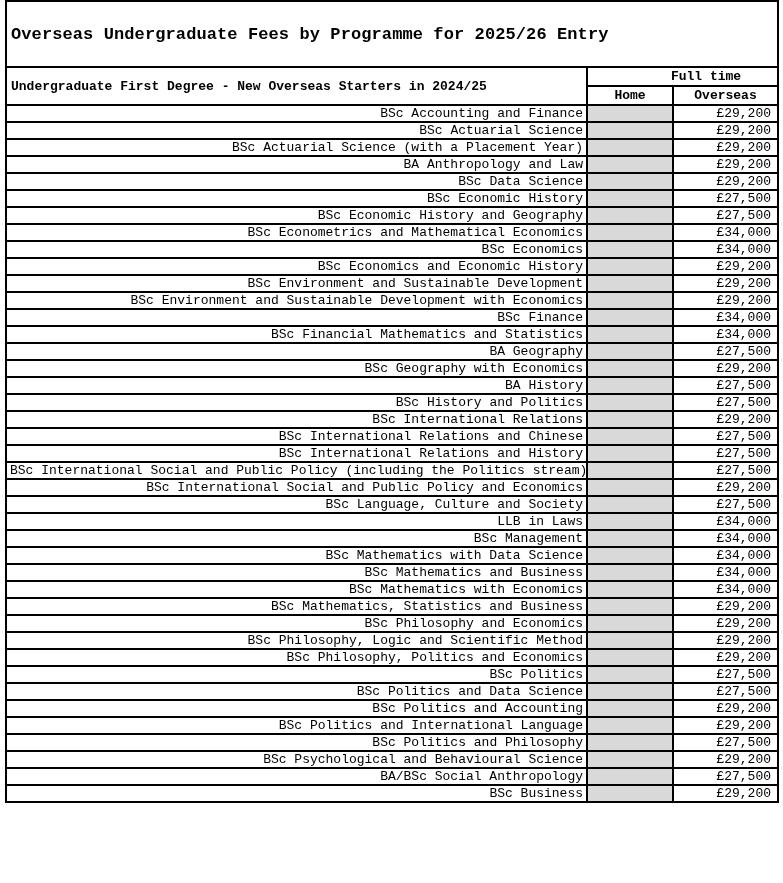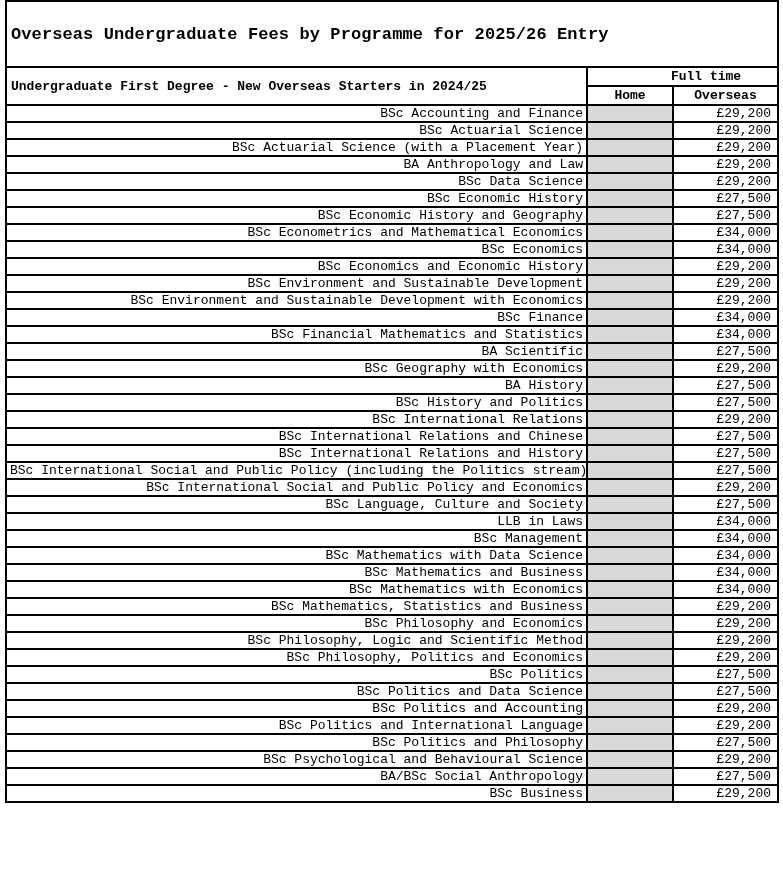--- a/index.html
+++ b/index.html
@@ -166,21 +166,21 @@
         <td class="programme-cell">BSc Finance</td>
         <td class="home-cell"></td>
         <td class="fee-cell">£34,000</td>
       </tr>
       <tr>
         <td class="programme-cell">BSc Financial Mathematics and Statistics</td>
         <td class="home-cell"></td>
         <td class="fee-cell">£34,000</td>
       </tr>
       <tr>
-        <td class="programme-cell">BA Scientific</td>
+        <td class="programme-cell">BA Geography</td>
         <td class="home-cell"></td>
         <td class="fee-cell">£27,500</td>
       </tr>
       <tr>
         <td class="programme-cell">BSc Geography with Economics</td>
         <td class="home-cell"></td>
         <td class="fee-cell">£29,200</td>
       </tr>
       <tr>
         <td class="programme-cell">BA History</td>

